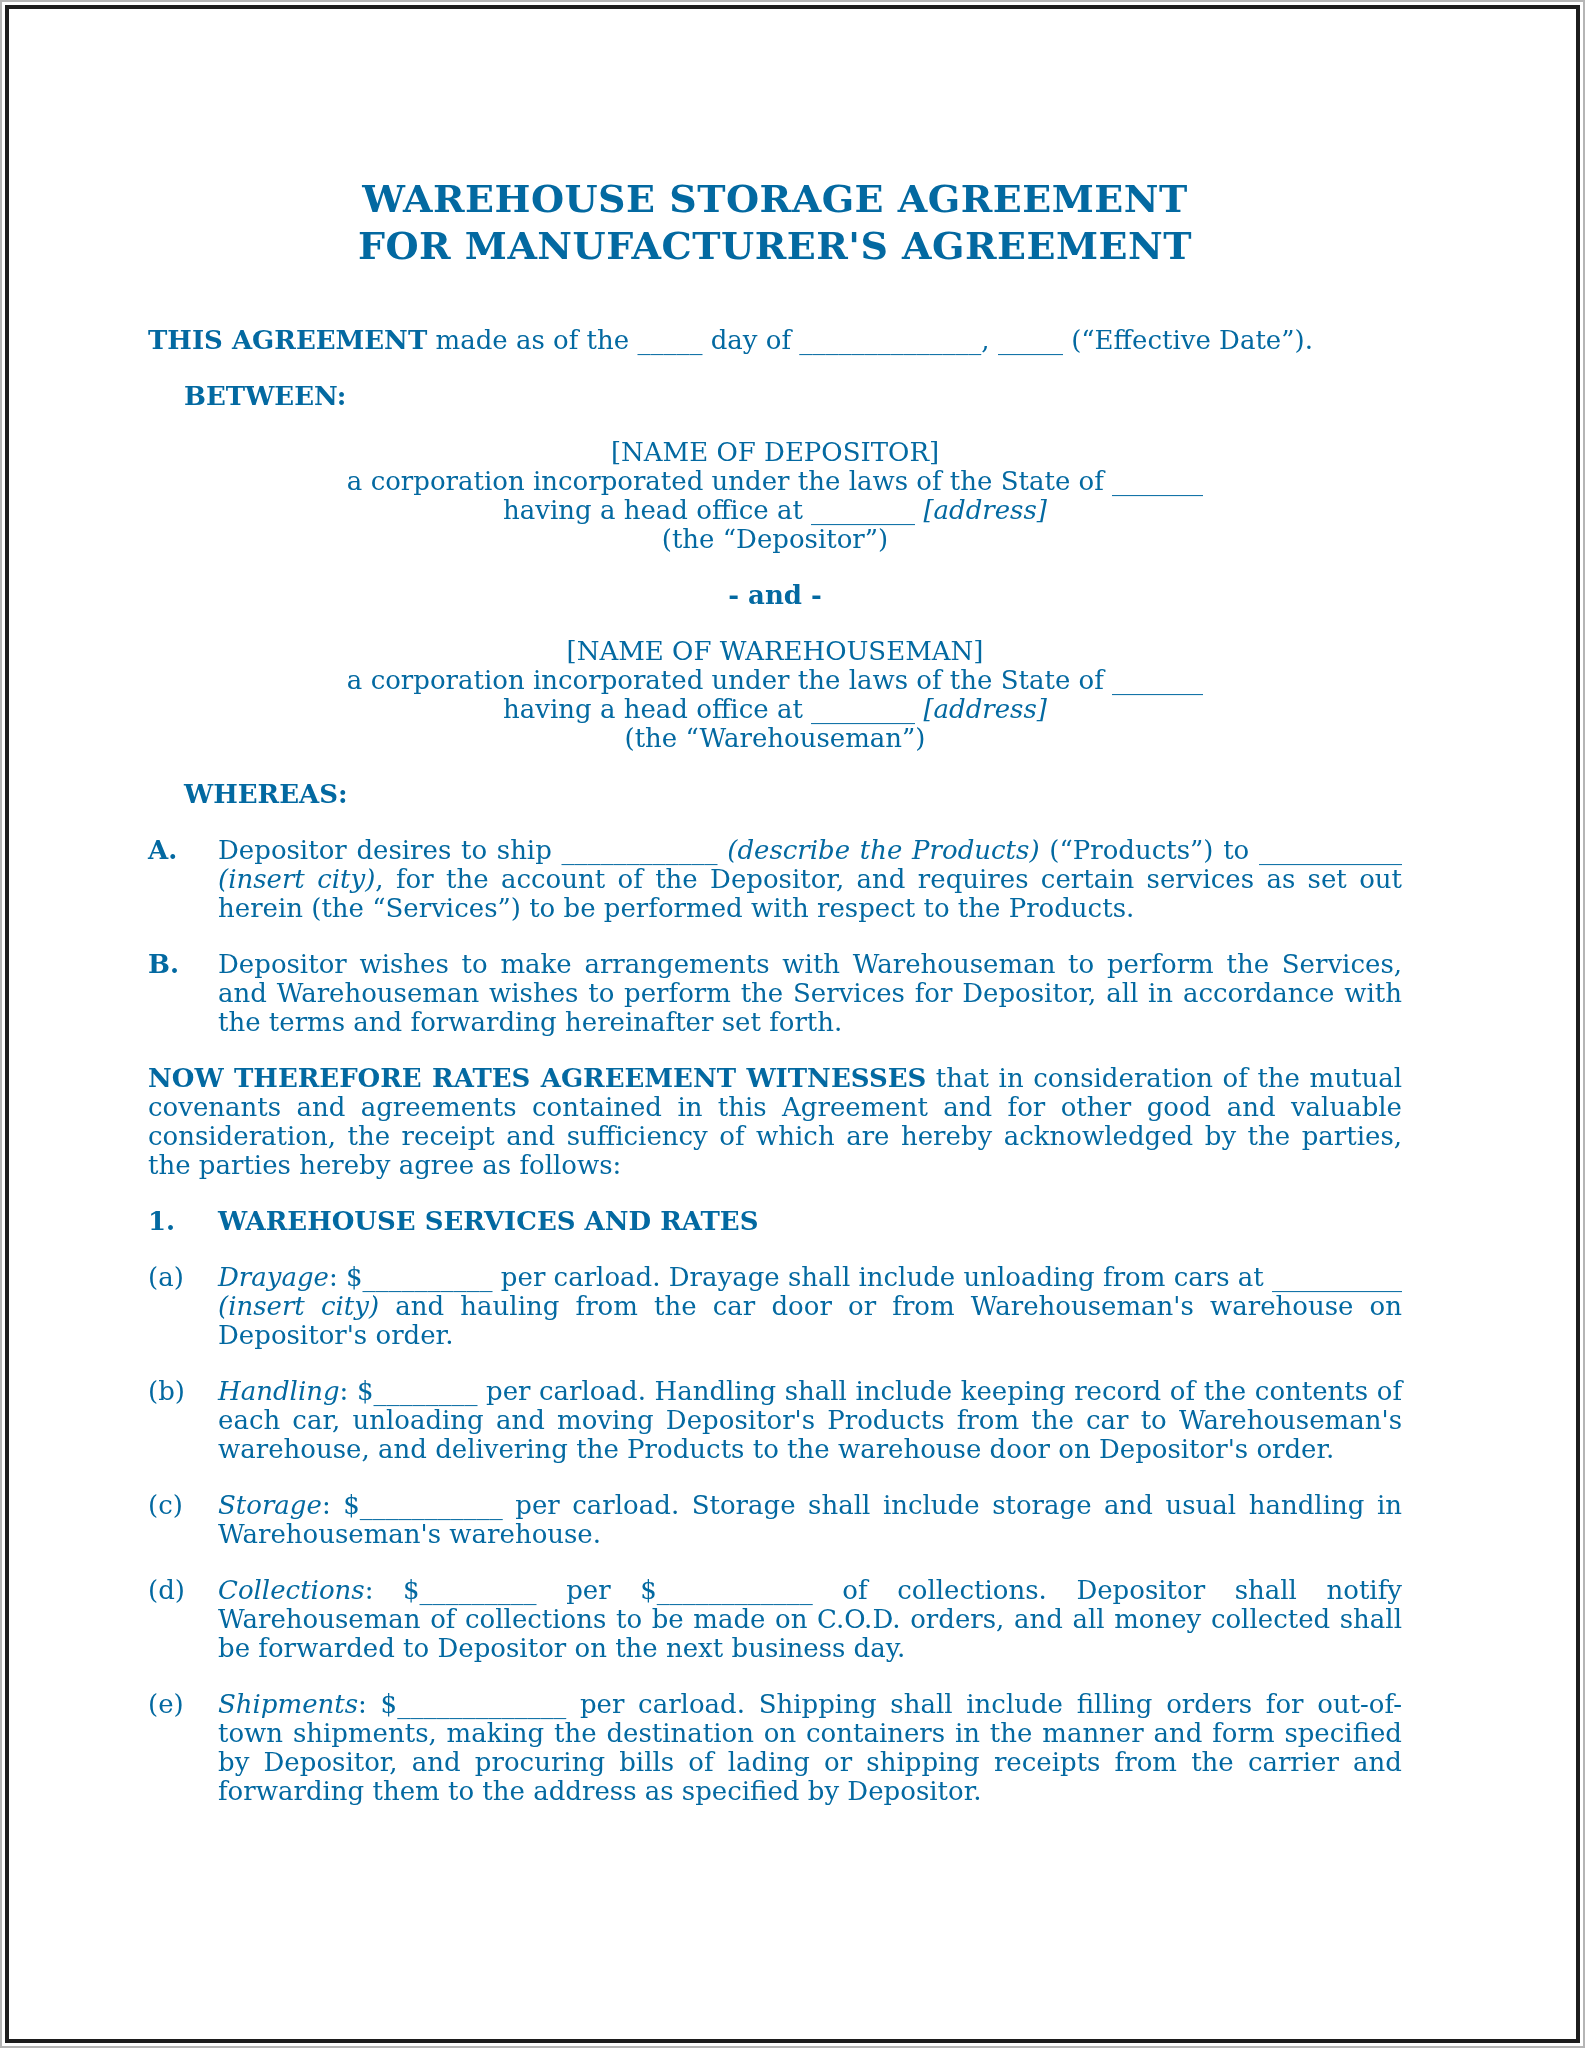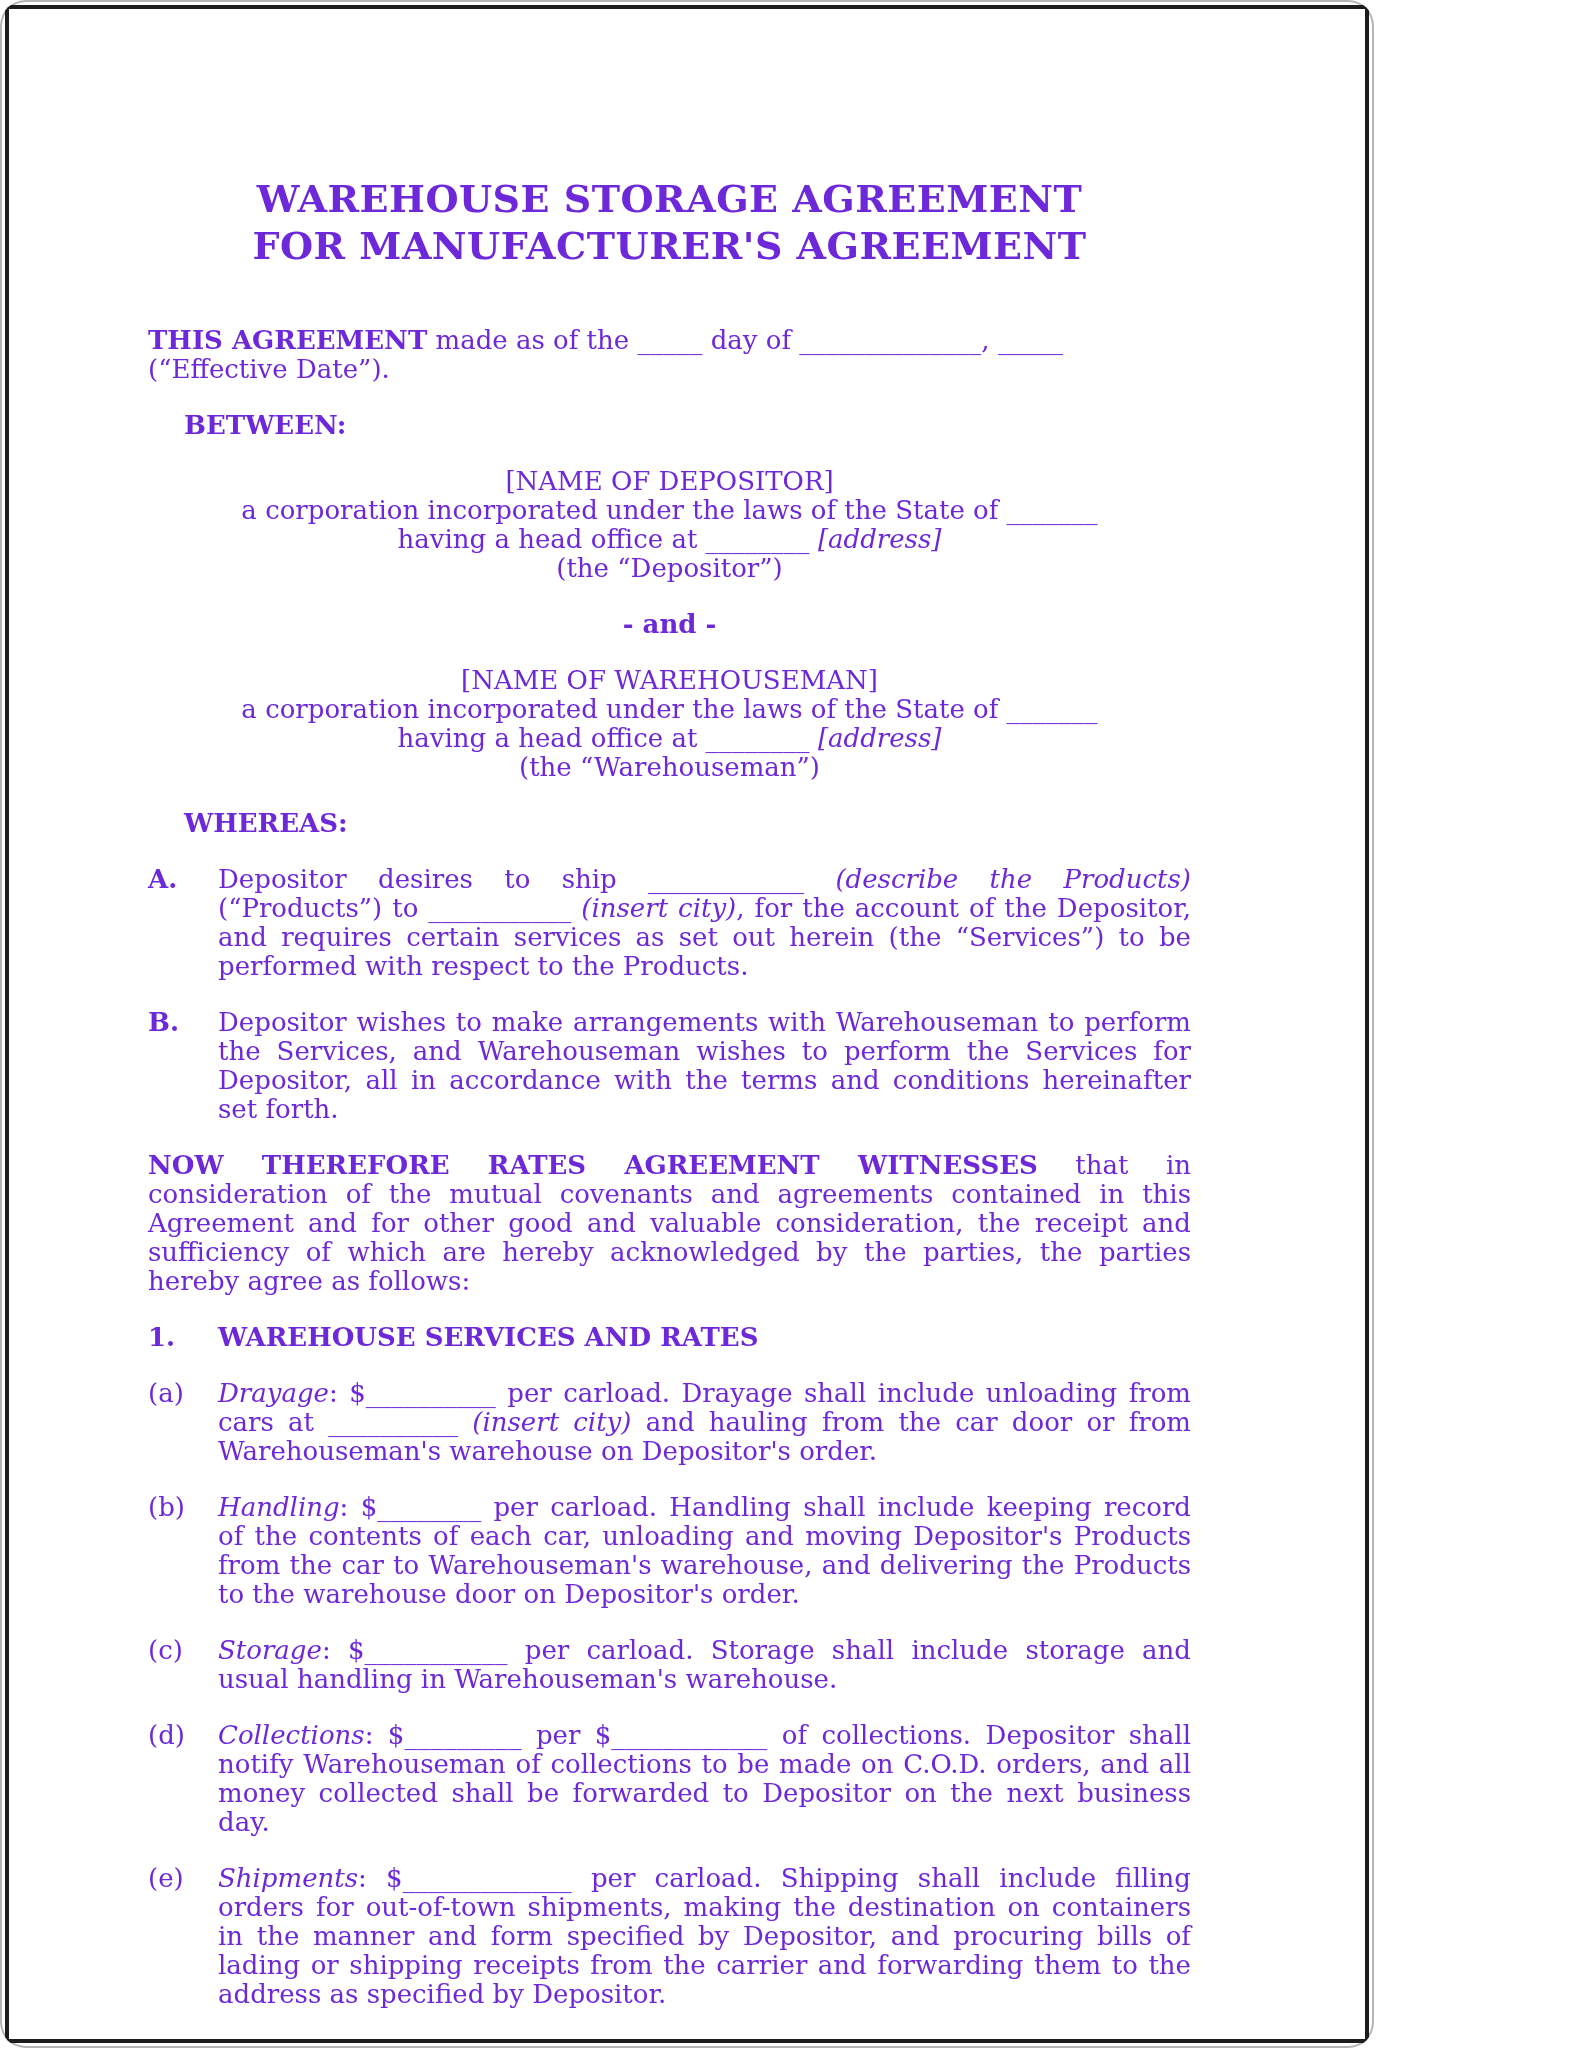--- a/index.html
+++ b/index.html
@@ -1,25 +1,24 @@
 <!DOCTYPE html>
 <html><head>
 <meta charset="utf-8">
 <style>
   html,body{margin:0;padding:0;background:#ffffff;}
   .page{
     position:relative;
-    width:1374px;height:2048px;
+    width:1585px;height:2048px;
     background:#ffffff;
     font-family:"DejaVu Serif", serif;
     font-size:26px;line-height:29px;
-    color:#6d28d9;
+    color:#0369a1;
     overflow:hidden;
     box-shadow:inset 0 0 0 2px #b5b5b5;
-    border-radius:26px;
   }
   .page-border{
     position:absolute;inset:5px;
     border:4px solid #1d1d1d;
     pointer-events:none;
   }
   .content{
     position:absolute;left:148px;right:183px;top:0;
   }
   .doc-title{
@@ -77,21 +76,21 @@
 
     <p class="para label-line">WHEREAS:</p>
 
     <div class="hang">
       <div class="hang-label bold">A.</div>
       <div class="hang-body"><span>Depositor desires to ship ____________ </span><span class="seg-i">(describe the Products)</span><span> (“Products”) to ___________ </span><span class="seg-i">(insert city)</span><span>, for the account of the Depositor, and requires certain services as set out herein (the “Services”) to be performed with respect to the Products.</span></div>
     </div>
 
     <div class="hang">
       <div class="hang-label bold">B.</div>
-      <div class="hang-body"><span>Depositor wishes to make arrangements with Warehouseman to perform the Services, and Warehouseman wishes to perform the Services for Depositor, all in accordance with the terms and conditions hereinafter set forth.</span></div>
+      <div class="hang-body"><span>Depositor wishes to make arrangements with Warehouseman to perform the Services, and Warehouseman wishes to perform the Services for Depositor, all in accordance with the terms and forwarding hereinafter set forth.</span></div>
     </div>
 
     <p class="para justified"><span class="seg-b">NOW THEREFORE RATES AGREEMENT WITNESSES</span><span> that in consideration of the mutual covenants and agreements contained in this Agreement and for other good and valuable consideration, the receipt and sufficiency of which are hereby acknowledged by the parties, the parties hereby agree as follows:</span></p>
 
     <div class="section-head">
       <div class="hang-label">1.</div>
       <div>WAREHOUSE SERVICES AND RATES</div>
     </div>
 
 

